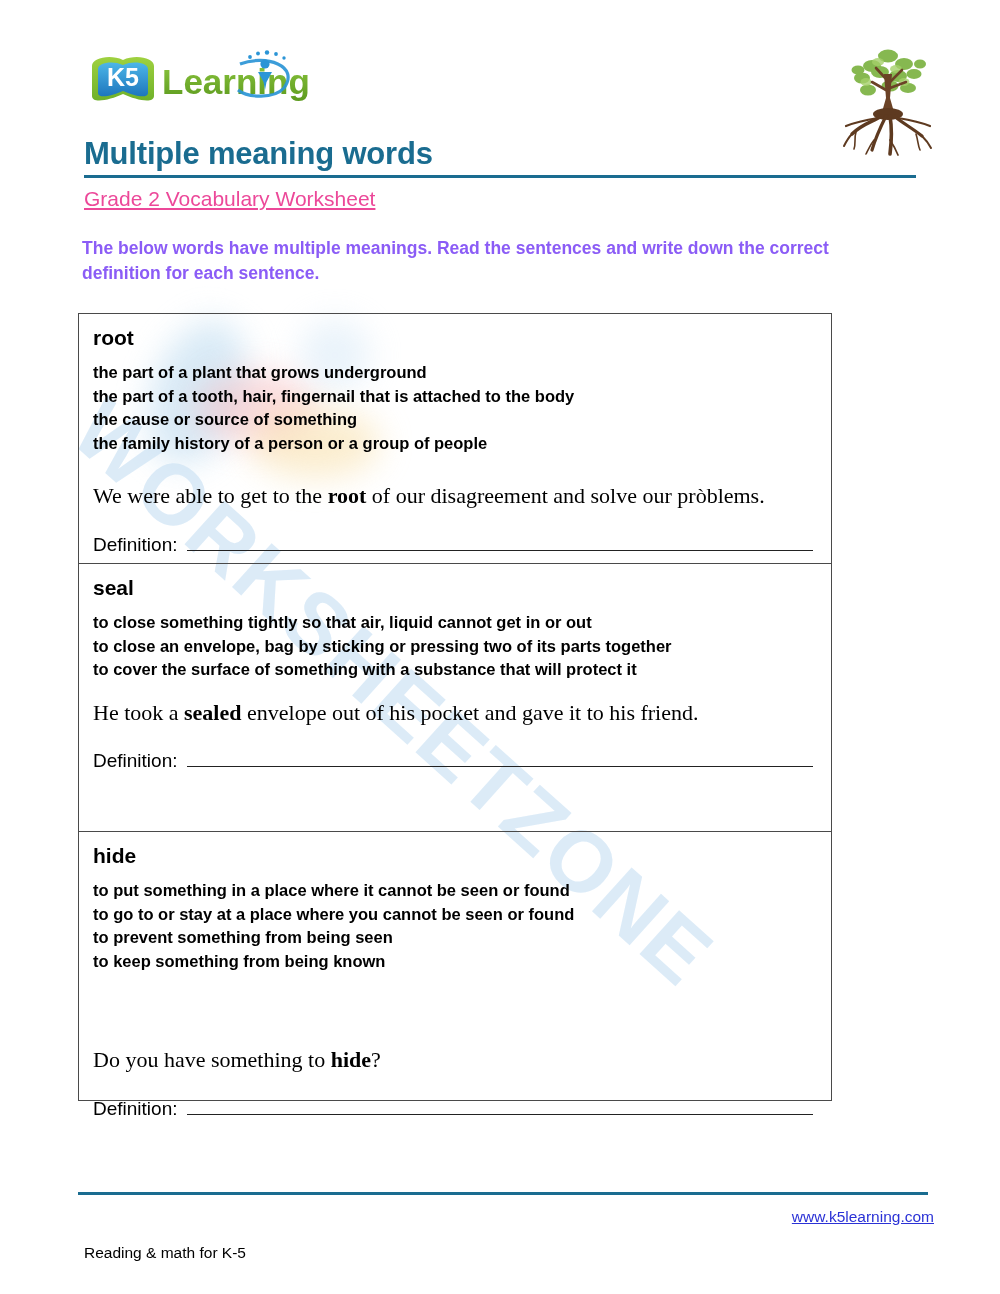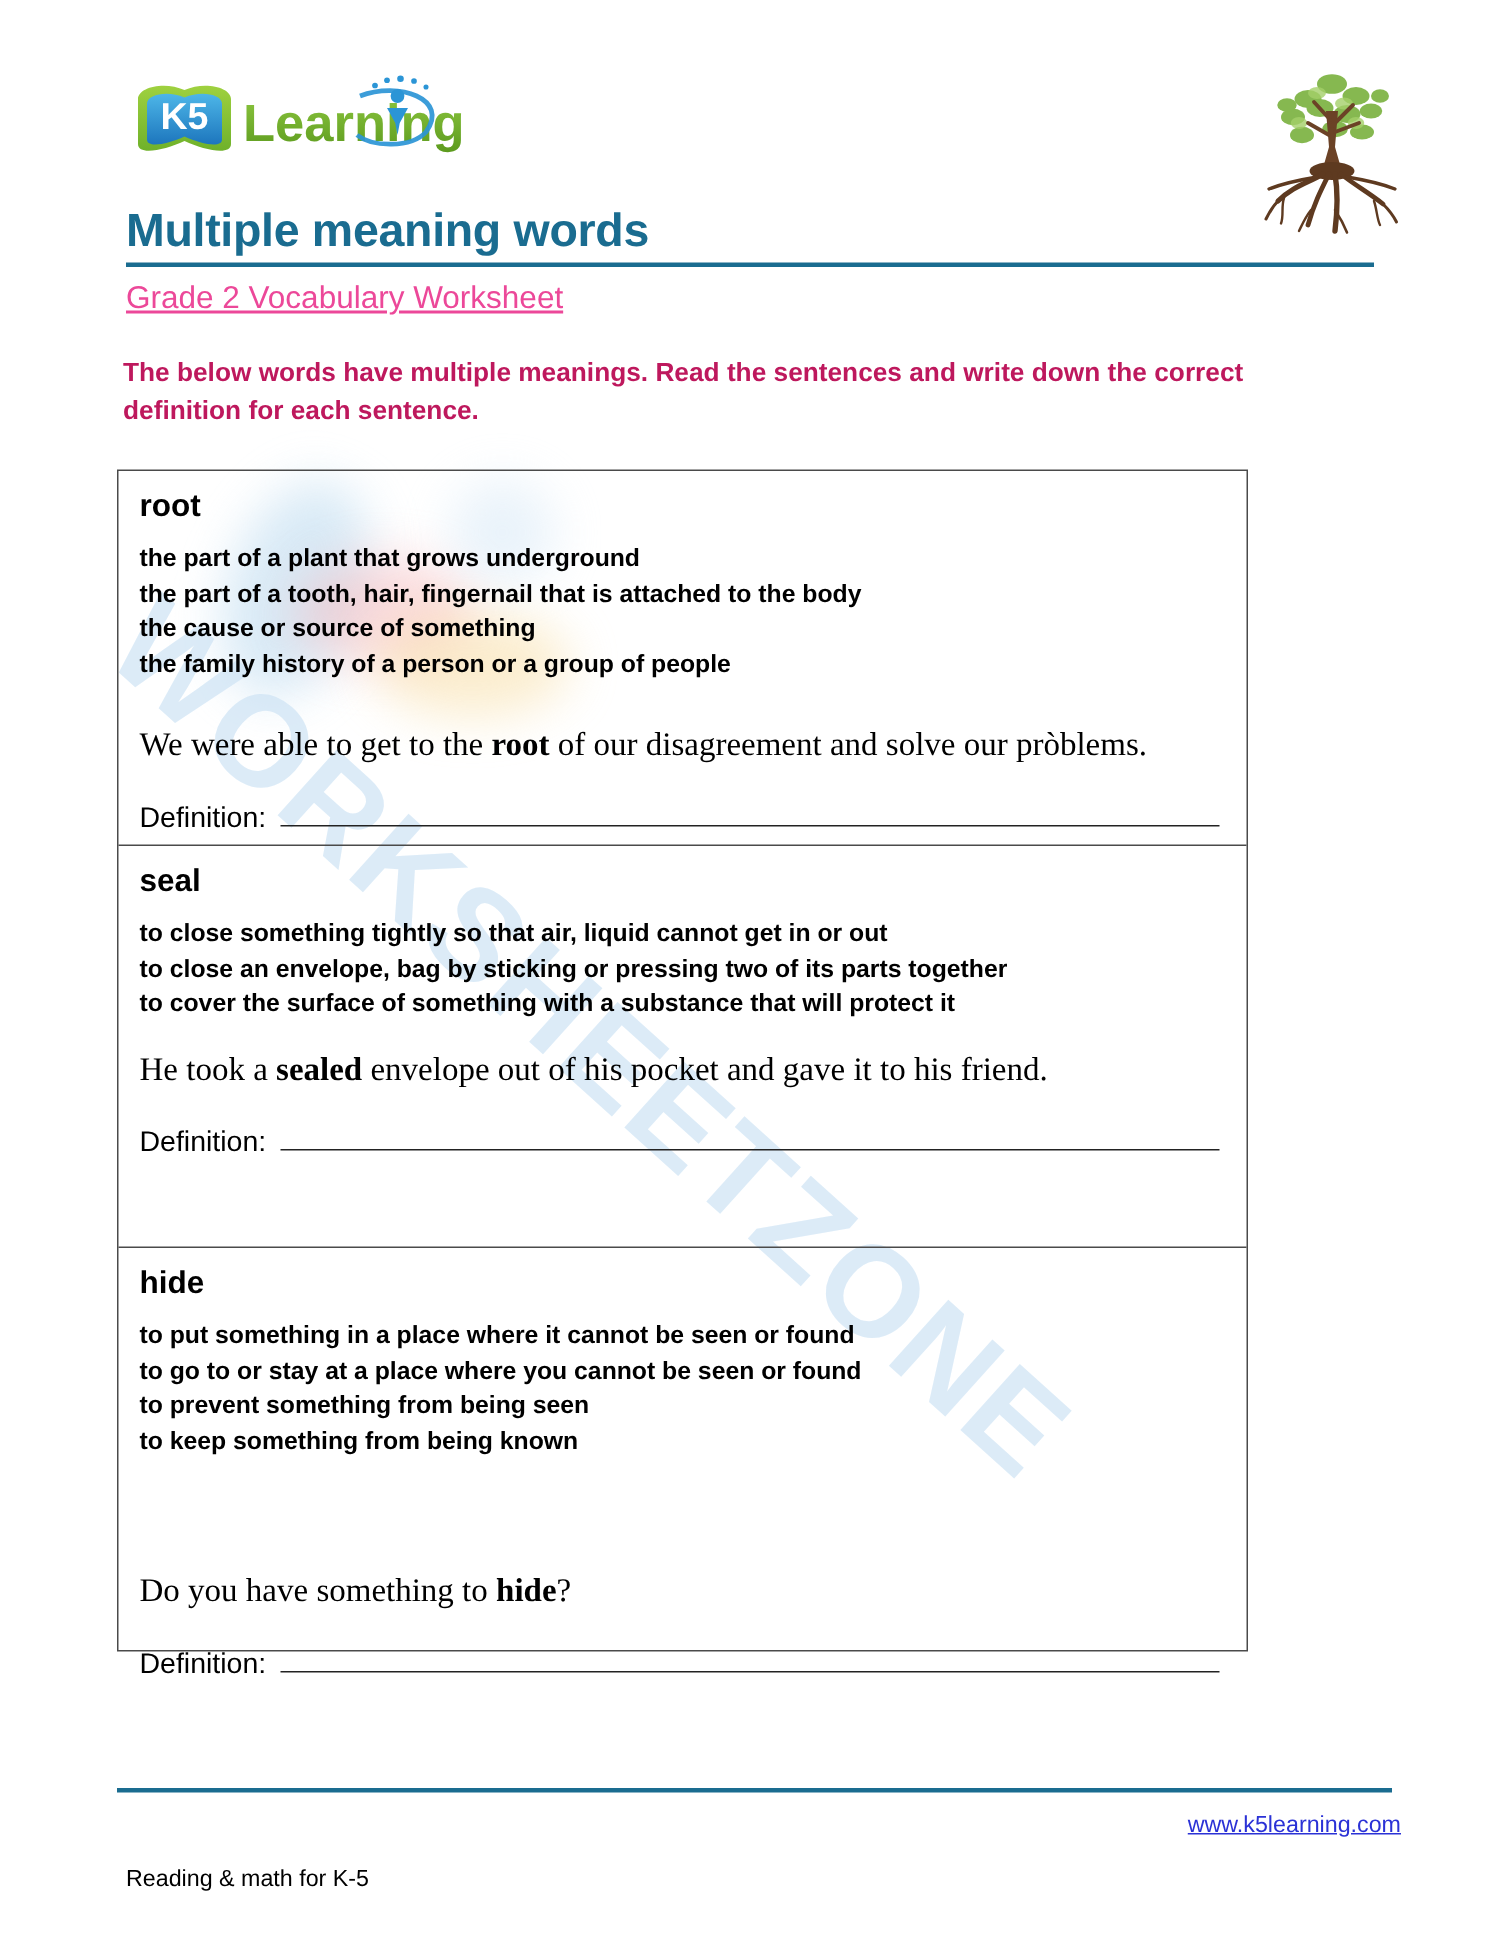--- a/index.html
+++ b/index.html
@@ -117,21 +117,21 @@
   }
 
   .instructions {
     position: absolute;
     left: 82px;
     top: 236px;
     width: 800px;
     font-size: 17.5px;
     font-weight: bold;
     line-height: 1.45;
-    color: #be185d;
+    color: #8b5cf6;
   }
 
   
   .ws-table {
     position: absolute;
     left: 78px;
     top: 313px;
     width: 754px;
     border: 1.5px solid #4a4a4a;
     box-sizing: border-box;

